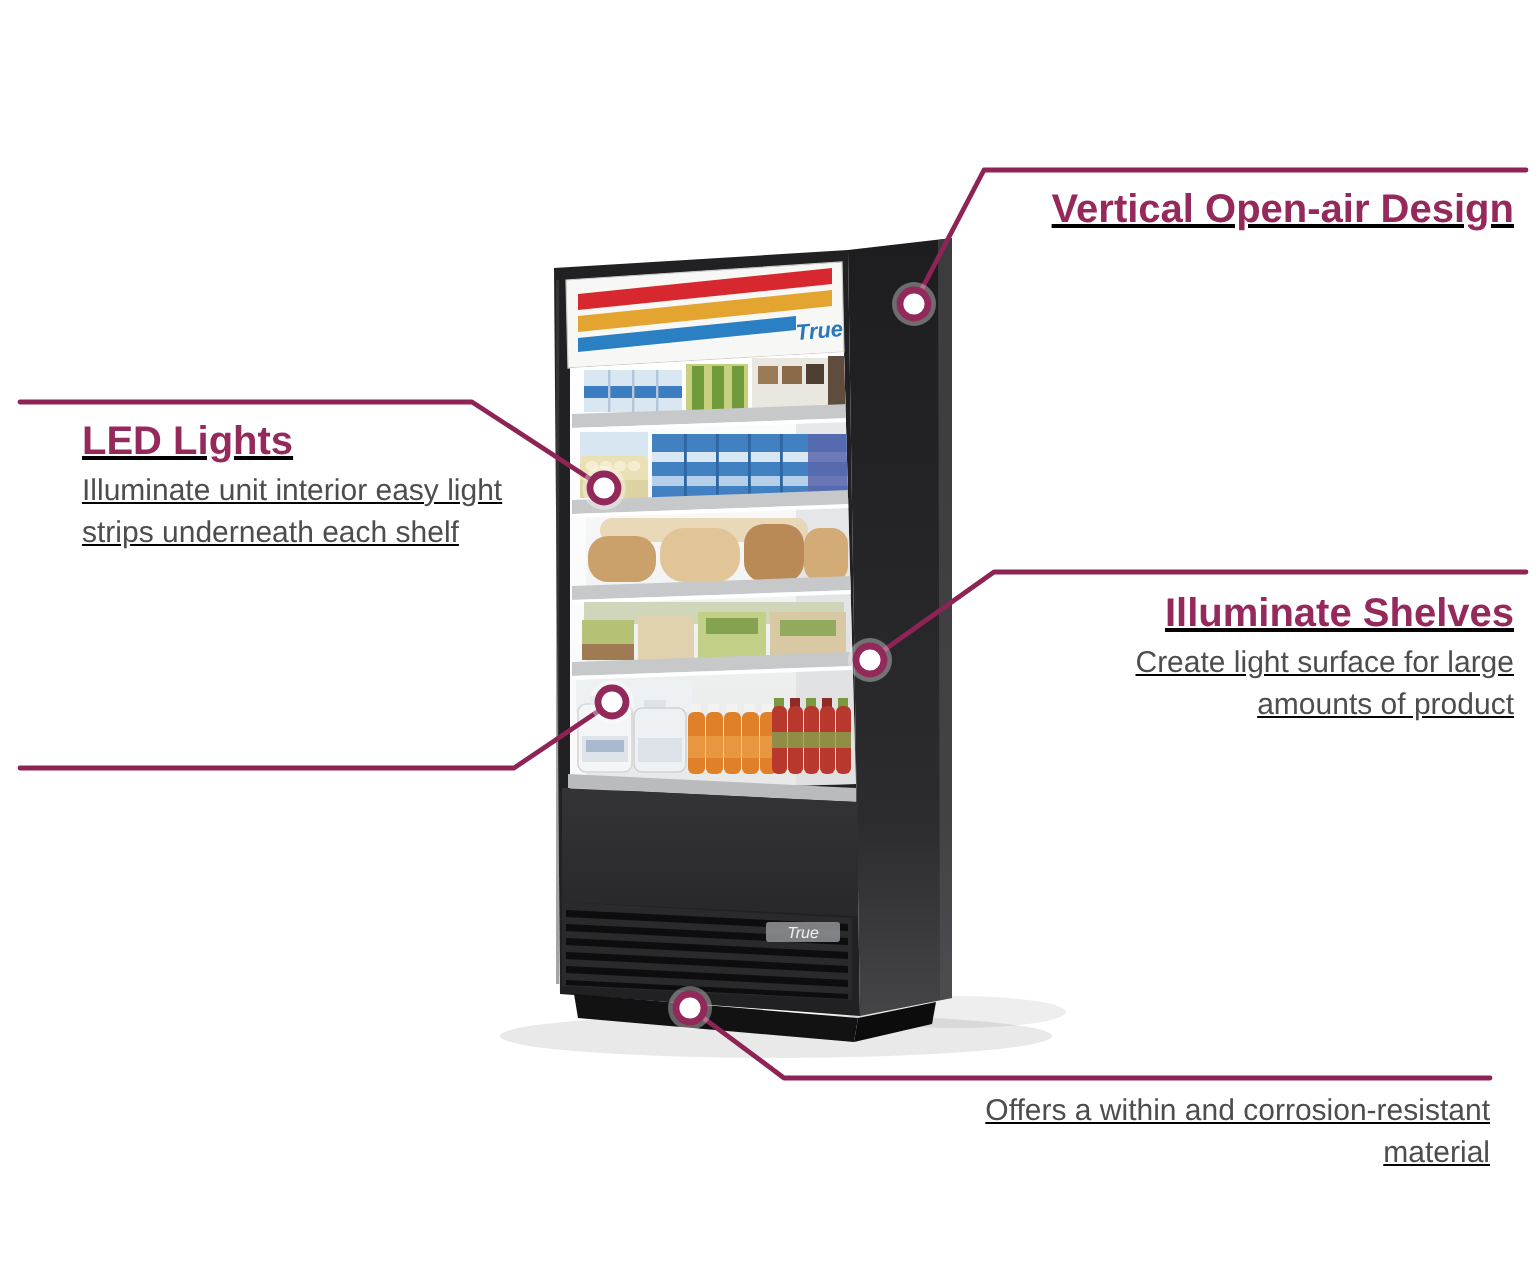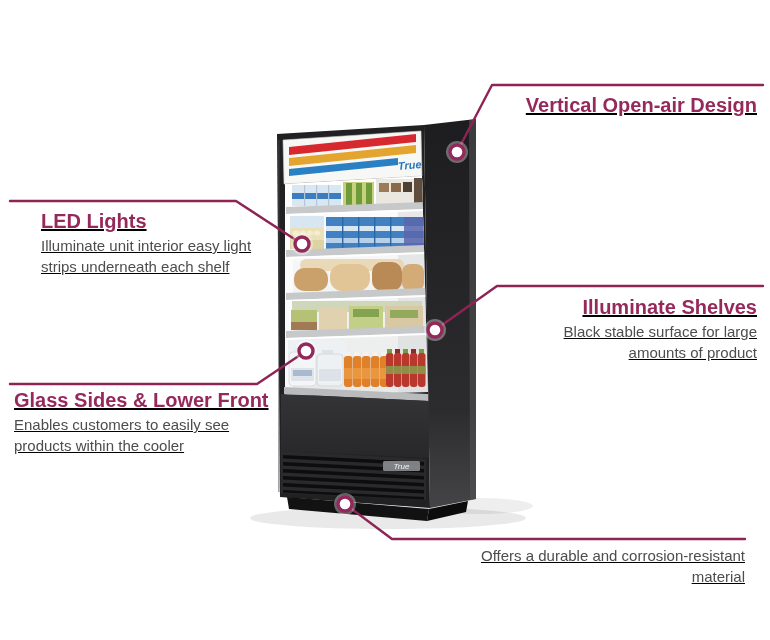--- a/index.html
+++ b/index.html
@@ -274,25 +274,21 @@
     <div class="title">Vertical Open-air Design</div>
   </div>
 
   <div class="callout left" id="co-led">
     <div class="title">LED Lights</div>
     <div class="desc">Illuminate unit interior easy light strips underneath each shelf</div>
   </div>
 
   <div class="callout right" id="co-cantilever">
     <div class="title">Illuminate Shelves</div>
-    <div class="desc">Black stable surface for large amounts of product</div>
-  </div>
-
-  <div class="callout left" id="co-glass">
-    <div class="title">Glass Sides &amp; Lower Front</div>
-    <div class="desc">Enables customers to easily see products within the cooler</div>
-  </div>
+    <div class="desc">Create light surface for large amounts of product</div>
+  </div>
+
 
   <div class="callout right" id="co-steel">
-    <div class="desc">Offers a durable and corrosion-resistant material</div>
+    <div class="desc">Offers a within and corrosion-resistant material</div>
   </div>
 
 </div>
 
 </body></html>

